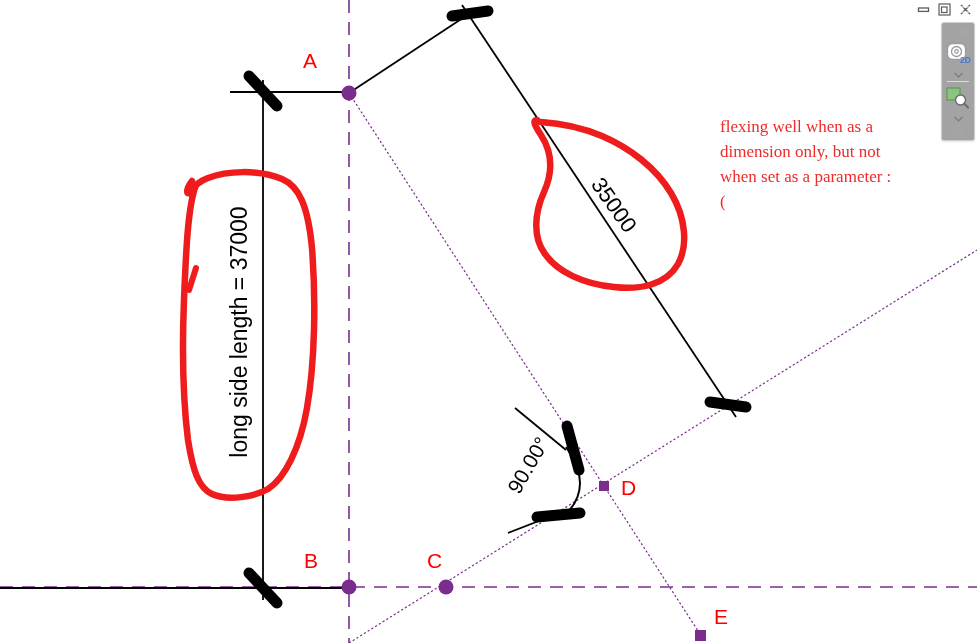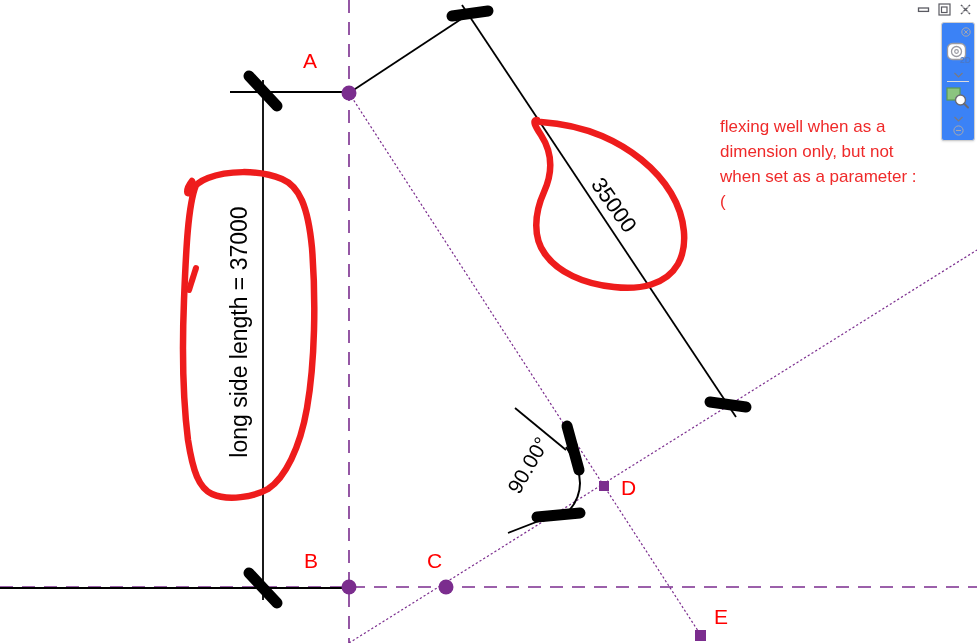--- a/index.html
+++ b/index.html
@@ -50,21 +50,21 @@
     cursor: pointer;
   }
   .win-btn svg { display: block; }
 
   
   .nav-bar {
     position: absolute;
     top: 22px;
     right: 2px;
     width: 32px;
-    background: #3b82f6;
+    background: #a3a3a3;
     border: 1px solid #cfcfcf;
     border-radius: 3px;
     box-shadow: 0 1px 2px rgba(0,0,0,0.10);
     padding: 4px 0 3px 0;
     display: flex;
     flex-direction: column;
     align-items: center;
     z-index: 35;
   }
   .nav-close-row {
@@ -113,21 +113,21 @@
   .annot {
     position: absolute;
     color: #ef2a2a;
     font-family: "Liberation Sans", sans-serif;
     font-size: 17px;
     line-height: 25px;
     white-space: pre-line;
     z-index: 20;
     pointer-events: none;
   }
-  #annot-right { left: 720px; top: 114px; width: 230px; }
+  #annot-right { left: 720px; top: 114px; width: 230px; font-family: Liberation Serif, serif; }
   #annot-left  { left: 54px;  top: 268px; }
 
   
   .pt-label {
     position: absolute;
     color: #ff0000;
     font-family: "Liberation Sans", sans-serif;
     font-size: 21px;
     line-height: 21px;
     z-index: 22;

